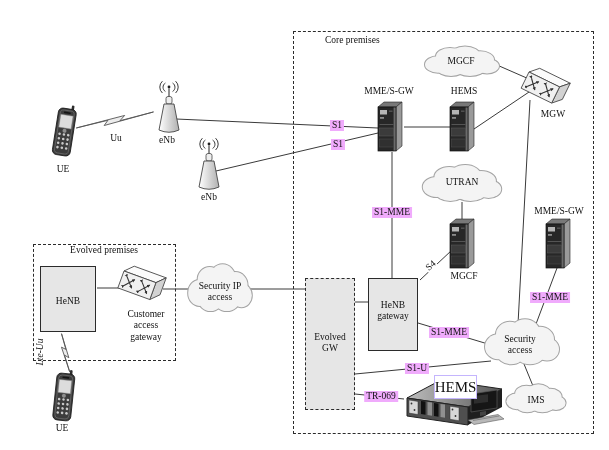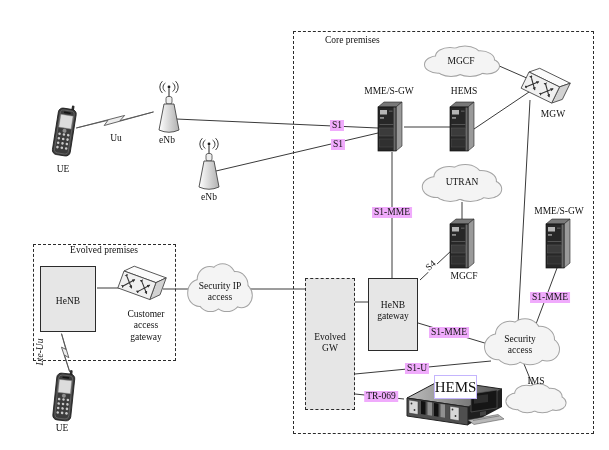--- a/index.html
+++ b/index.html
@@ -244,21 +244,21 @@
   <div class="lbl" style="left:167px;top:135px">eNb</div>
   <div class="lbl" style="left:209px;top:192px">eNb</div>
 
   <div class="lbl" style="left:389px;top:86px">MME/S-GW</div>
   <div class="lbl" style="left:464px;top:86px">HEMS</div>
   <div class="lbl" style="left:461px;top:56px">MGCF</div>
   <div class="lbl" style="left:553px;top:109px">MGW</div>
   <div class="lbl" style="left:462px;top:177px">UTRAN</div>
   <div class="lbl" style="left:464px;top:271px">MGCF</div>
   <div class="lbl" style="left:559px;top:206px">MME/S-GW</div>
-  <div class="lbl" style="left:536px;top:376px">IMS</div>
+  <div class="lbl" style="left:536px;top:395px">IMS</div>
   <div class="lbl" style="left:68px;top:296px">HeNB</div>
 
   <div class="lbl" style="left:330px;top:332px">
     <div>Evolved</div>
     <div>GW</div>
   </div>
   <div class="lbl" style="left:393px;top:300px">
     <div>HeNB</div>
     <div>gateway</div>
   </div>

